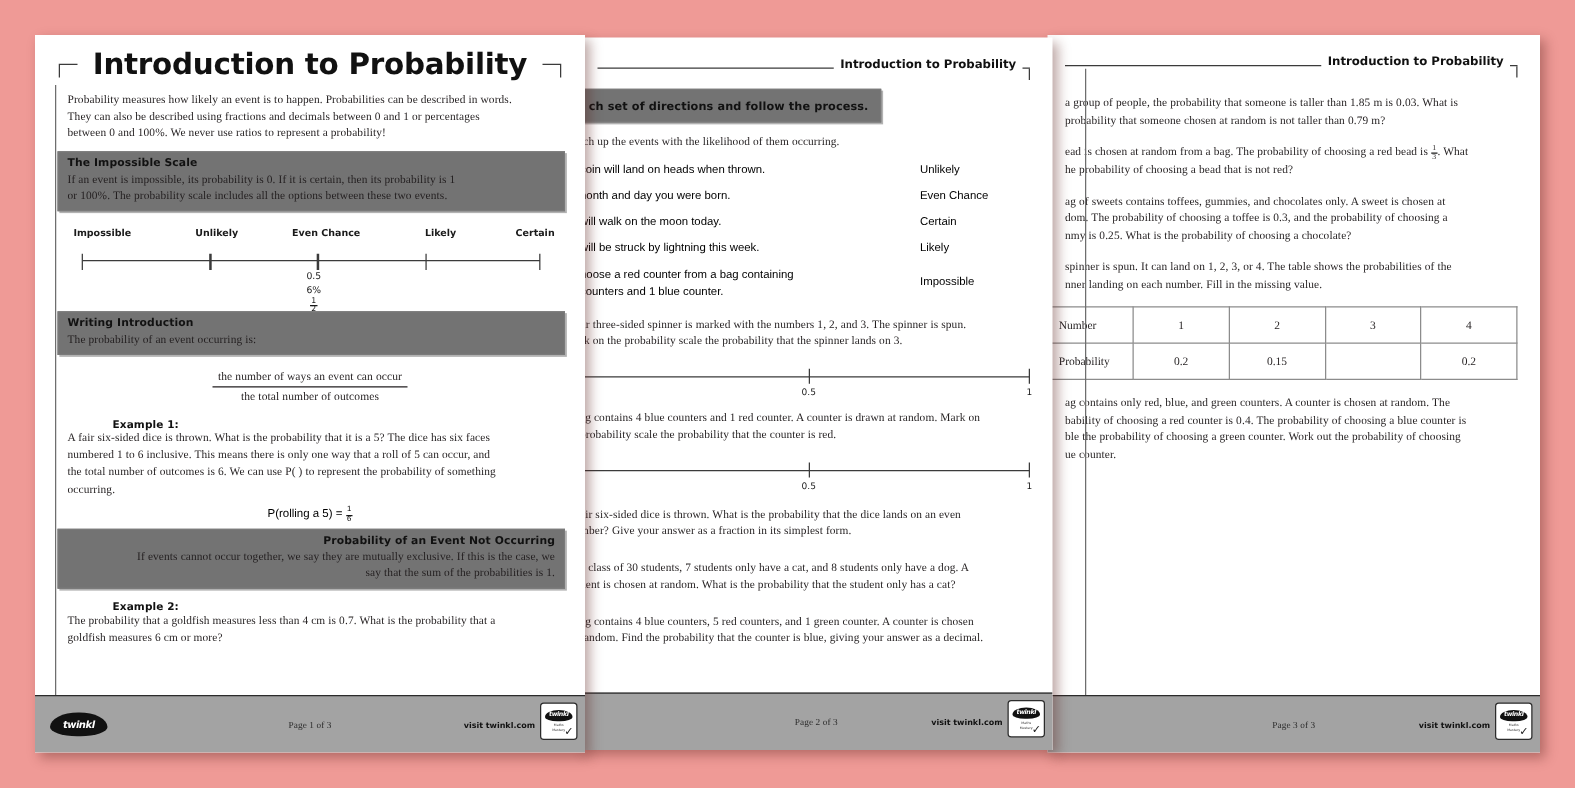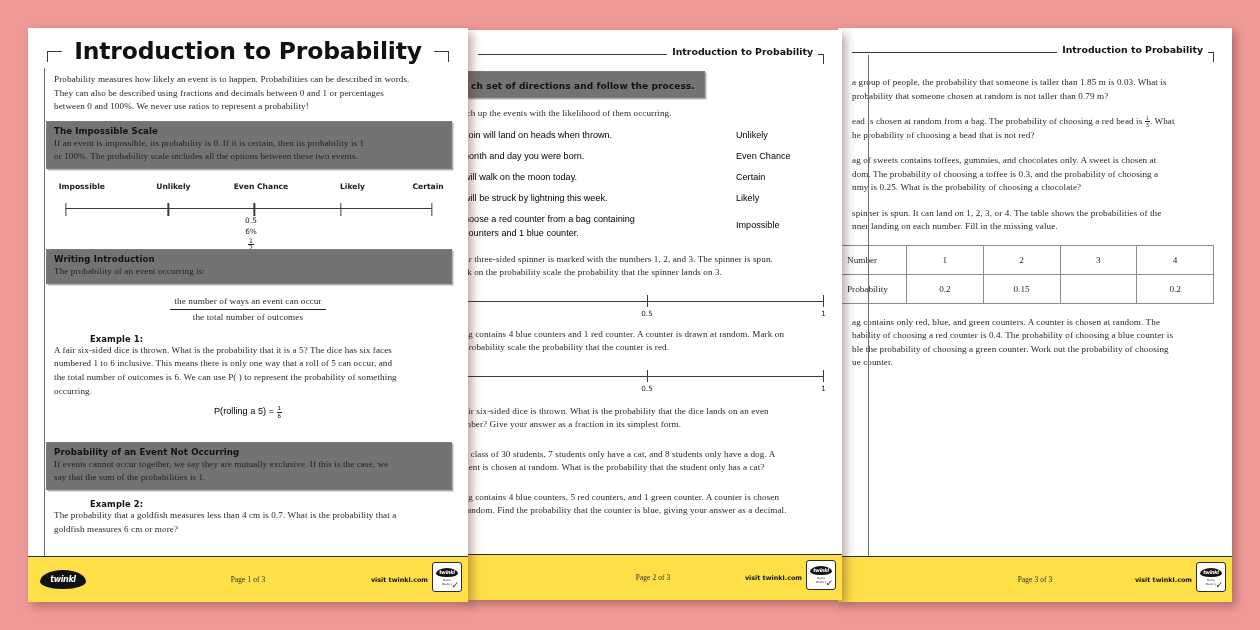--- a/index.html
+++ b/index.html
@@ -178,21 +178,21 @@
     height: 29px; text-align: center;
     font-family: "Liberation Serif", serif;
     font-size: 9.2px; color: #231f20;
   }
   table.ptable td.rh { width: 68px; text-align: left; padding-left: 8px; }
 
   
   .footer {
     position: absolute; left: 0; right: 0; bottom: 0; height: 46px;
     border-top: 1.4px solid #2b2b2b;
-    background: #fde047;
+    background: #a3a3a3;
   }
   .footer .row {
     position: relative; height: 100%;
     display: flex; align-items: center;
   }
   .foot-c {
     position: absolute; left: 50%; transform: translateX(-50%);
     font-size: 7.4px; color: #2b2b2b; font-family: "Liberation Serif", serif;
   }
   .foot-url {
@@ -484,21 +484,21 @@
     <div class="txt" style="margin-left:10px;">
       <div>A fair six-sided dice is thrown. What is the probability that it is a 5? The dice has six faces</div>
       <div>numbered 1 to 6 inclusive. This means there is only one way that a roll of 5 can occur, and</div>
       <div>the total number of outcomes is 6. We can use P( ) to represent the probability of something</div>
       <div>occurring.</div>
     </div>
     <div class="centered">
       <span>P(rolling a 5) = </span><span class="frac"><span class="n">1</span><span class="d">6</span></span>
     </div>
 
-    <div class="box" style="margin-left:2px;margin-top:23px;">
+    <div class="box" style="margin-left:2px;margin-top:4px;text-align:right;">
       <div class="box-t">Probability of an Event Not Occurring</div>
       <div class="txt">If events cannot occur together, we say they are mutually exclusive. If this is the case, we</div>
       <div class="txt">say that the sum of the probabilities is 1.</div>
     </div>
 
     <div class="ex" style="margin-left:10px;">Example 2:</div>
     <div class="txt" style="margin-left:10px;">
       <div>The probability that a goldfish measures less than 4 cm is 0.7. What is the probability that a</div>
       <div>goldfish measures 6 cm or more?</div>
     </div>

